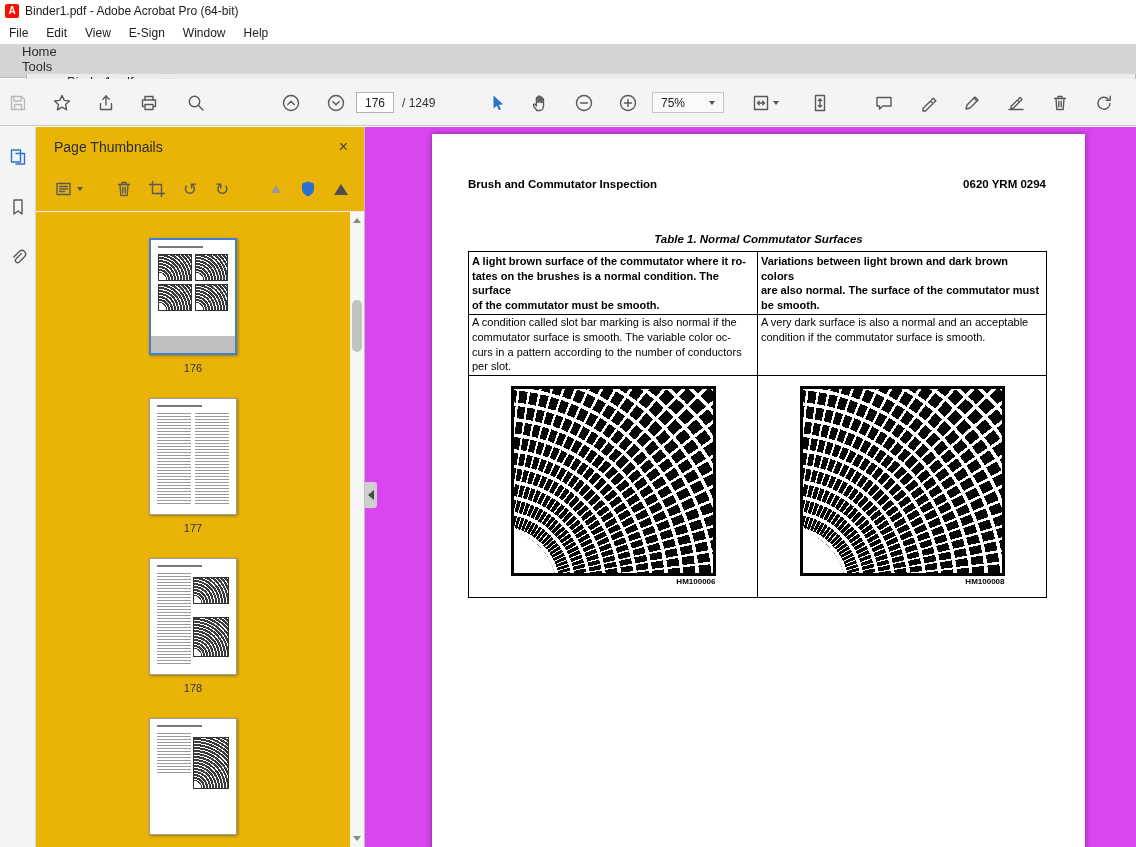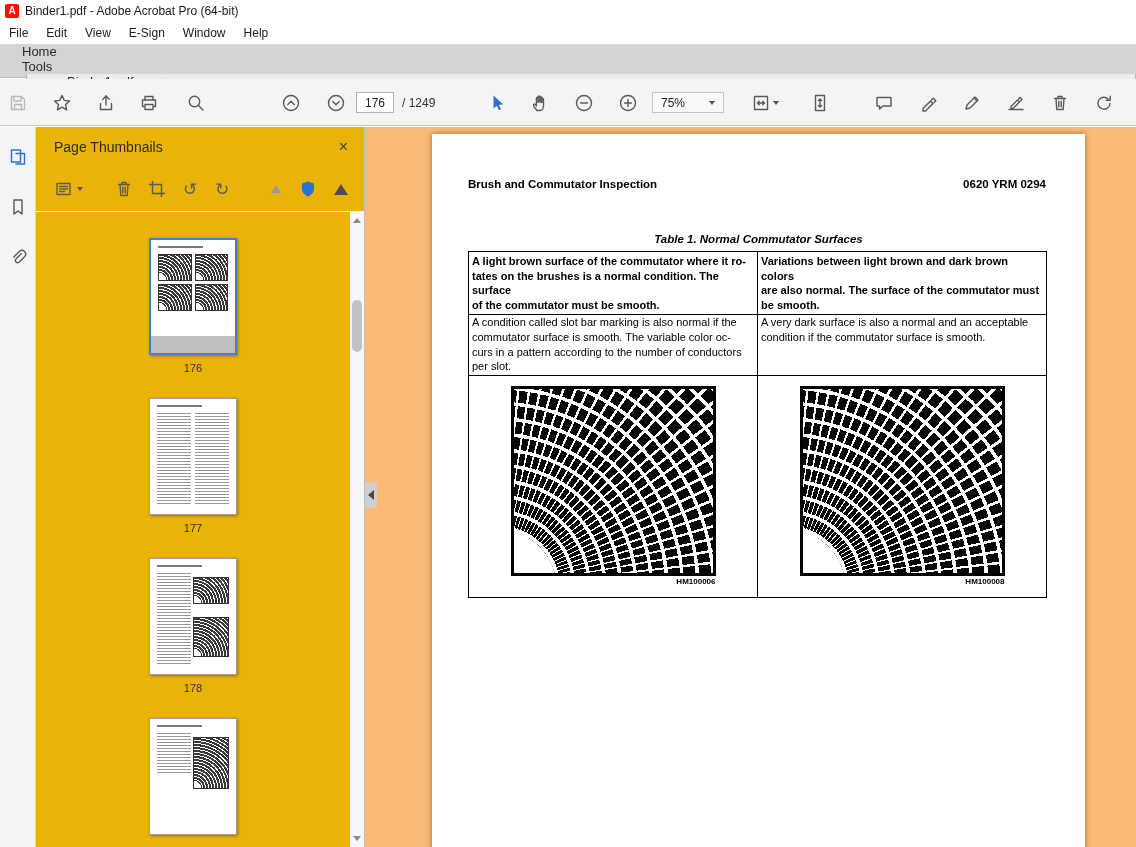--- a/index.html
+++ b/index.html
@@ -62,21 +62,21 @@
   .mini-fig.abs1 { position:absolute; top:18px; right:7px; width:36px; }
   .mini-fig.abs2 { position:absolute; top:58px; right:7px; width:36px; height:40px; }
 
   
   .panel-sb { position:absolute; top:85px; right:0; width:14px; bottom:0; background:#f6f6f6; }
   .sb-thumb { position:absolute; top:88px; left:2px; width:10px; height:52px; background:#c2c2c2; border-radius:5px; }
   .sb-up { position:absolute; top:6px; left:3px; width:0; height:0; border-left:4px solid transparent; border-right:4px solid transparent; border-bottom:5px solid #888; }
   .sb-down { position:absolute; bottom:6px; left:3px; width:0; height:0; border-left:4px solid transparent; border-right:4px solid transparent; border-top:5px solid #888; }
 
   
-  .docarea { flex:1; position:relative; background:#fdba74; overflow:hidden; }
+  .docarea { flex:1; position:relative; background:#d946ef; overflow:hidden; }
   .collapse-handle { position:absolute; left:0; top:355px; width:12px; height:26px; background:#cfcfcf; border-radius:0 3px 3px 0; display:flex; align-items:center; justify-content:center; }
   .collapse-tri { width:0; height:0; border-top:5px solid transparent; border-bottom:5px solid transparent; border-right:6px solid #4a4a4a; }
 
   .pdfpage { position:absolute; left:67px; top:7px; width:653px; height:1000px; background:#fff; box-shadow:0 0 6px rgba(0,0,0,.4); color:#000; }
   .page-header { position:absolute; top:44px; left:36px; right:39px; display:flex; justify-content:space-between; font-size:11.5px; font-weight:bold; }
   .table-title { position:absolute; top:99px; left:0; right:0; text-align:center; font-size:11.5px; font-weight:bold; font-style:italic; }
   .pdftable { position:absolute; top:117px; left:36px; border-collapse:collapse; table-layout:fixed; }
   .pdftable td { border:1px solid #000; width:289px; vertical-align:top; }
   .row-text td { height:48px; padding:2px 3px;font-weight:bold; }
   .row-text2 td { height:61px; padding:0 3px; }

